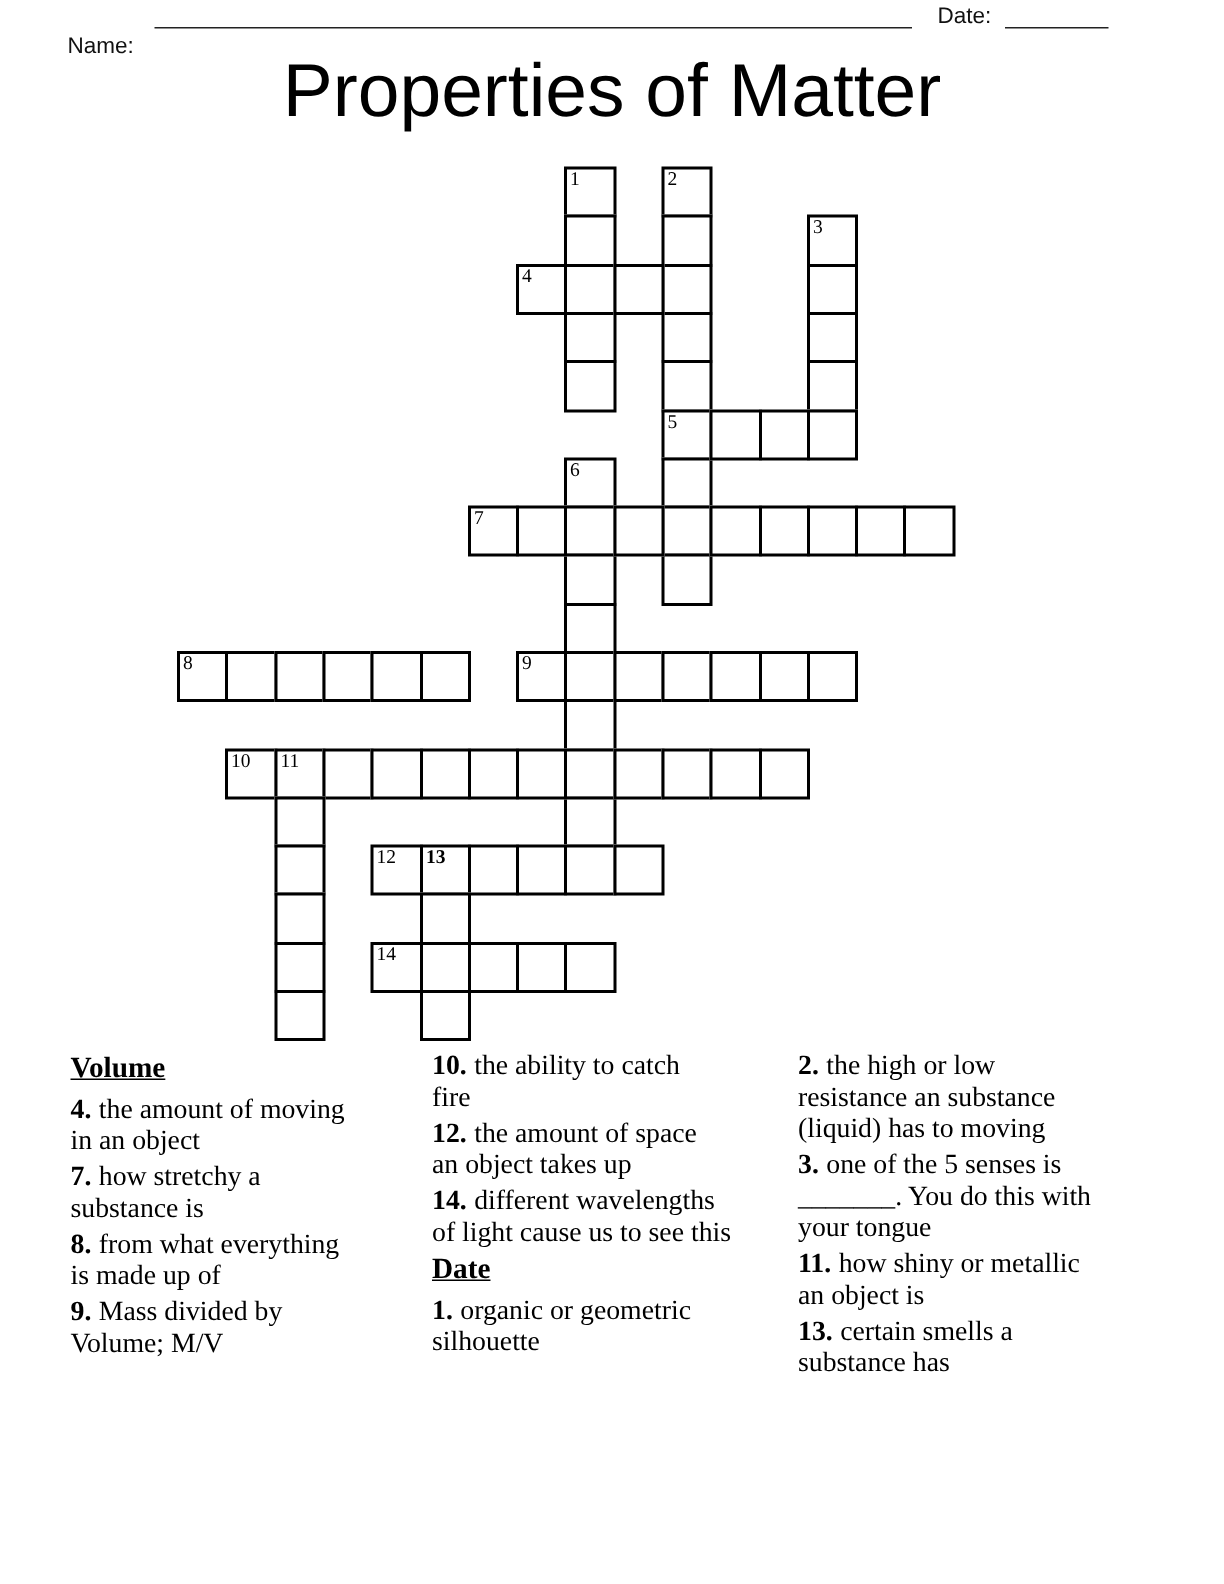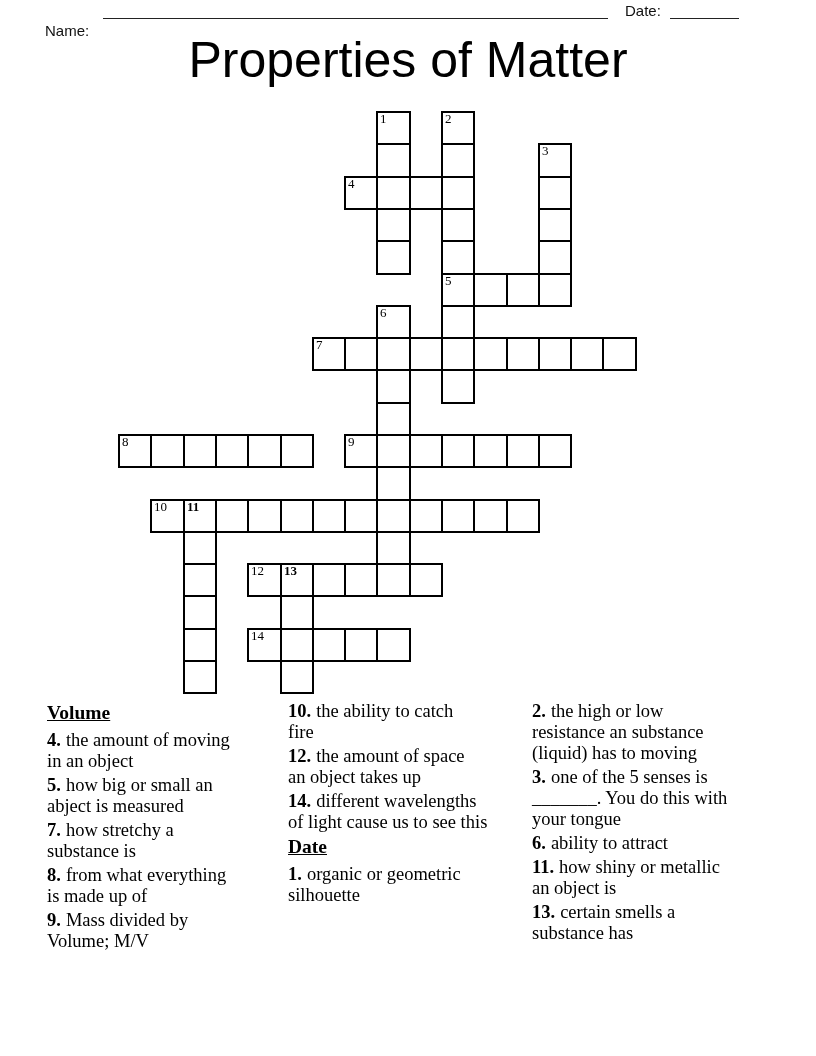--- a/index.html
+++ b/index.html
@@ -166,21 +166,21 @@
         <span class="cell-num">9</span>
       </div>
       <div class="cell" style="left: 291px; top: 323px; width: 34px; height: 34px;"></div>
       <div class="cell" style="left: 323px; top: 323px; width: 34px; height: 34px;"></div>
       <div class="cell" style="left: 355px; top: 323px; width: 35px; height: 34px;"></div>
       <div class="cell" style="left: 388px; top: 323px; width: 34px; height: 34px;"></div>
       <div class="cell" style="left: 420px; top: 323px; width: 34px; height: 34px;"></div>
       <div class="cell" style="left: 32px; top: 388px; width: 35px; height: 34px;">
         <span class="cell-num">10</span>
       </div>
-      <div class="cell" style="left: 65px; top: 388px; width: 34px; height: 34px; font-weight: bold;">
+      <div class="cell" style="left: 65px; top: 388px; width: 34px; height: 34px;">
         <span class="cell-num">11</span>
       </div>
       <div class="cell" style="left: 97px; top: 388px; width: 34px; height: 34px;"></div>
       <div class="cell" style="left: 129px; top: 388px; width: 35px; height: 34px;"></div>
       <div class="cell" style="left: 162px; top: 388px; width: 34px; height: 34px;"></div>
       <div class="cell" style="left: 194px; top: 388px; width: 34px; height: 34px;"></div>
       <div class="cell" style="left: 226px; top: 388px; width: 34px; height: 34px;"></div>
       <div class="cell" style="left: 291px; top: 388px; width: 34px; height: 34px;"></div>
       <div class="cell" style="left: 323px; top: 388px; width: 34px; height: 34px;"></div>
       <div class="cell" style="left: 355px; top: 388px; width: 35px; height: 34px;"></div>
@@ -204,31 +204,30 @@
       <div class="cell" style="left: 162px; top: 549px; width: 34px; height: 34px;"></div>
       <div class="cell" style="left: 129px; top: 517px; width: 35px; height: 34px;">
         <span class="cell-num">14</span>
       </div>
       <div class="cell" style="left: 194px; top: 517px; width: 34px; height: 34px;"></div>
       <div class="cell" style="left: 226px; top: 517px; width: 34px; height: 34px;"></div>
       <div class="cell" style="left: 258px; top: 517px; width: 35px; height: 34px;"></div>
     </div>
 
   <div class="clue-col clue-col-1"><div class="clue-header">Volume</div><div class="clue"><span class="clue-num">4.</span><span class="clue-text">the amount of moving
-in an object</span></div><div class="clue"><span class="clue-num">5.</span><span class="clue-text">how big or small an
-abject is measured</span></div><div class="clue"><span class="clue-num">7.</span><span class="clue-text">how stretchy a
+in an object</span></div><div class="clue"><span class="clue-num">7.</span><span class="clue-text">how stretchy a
 substance is</span></div><div class="clue"><span class="clue-num">8.</span><span class="clue-text">from what everything
 is made up of</span></div><div class="clue"><span class="clue-num">9.</span><span class="clue-text">Mass divided by
 Volume; M/V</span></div></div>
   <div class="clue-col clue-col-2"><div class="clue"><span class="clue-num">10.</span><span class="clue-text">the ability to catch
 fire</span></div><div class="clue"><span class="clue-num">12.</span><span class="clue-text">the amount of space
 an object takes up</span></div><div class="clue"><span class="clue-num">14.</span><span class="clue-text">different wavelengths
 of light cause us to see this</span></div><div class="clue-header">Date</div><div class="clue"><span class="clue-num">1.</span><span class="clue-text">organic or geometric
 silhouette</span></div></div>
   <div class="clue-col clue-col-3"><div class="clue"><span class="clue-num">2.</span><span class="clue-text">the high or low
 resistance an substance
 (liquid) has to moving</span></div><div class="clue"><span class="clue-num">3.</span><span class="clue-text">one of the 5 senses is
 _______. You do this with
-your tongue</span></div><div class="clue"><span class="clue-num">6.</span><span class="clue-text">ability to attract</span></div><div class="clue"><span class="clue-num">11.</span><span class="clue-text">how shiny or metallic
+your tongue</span></div><div class="clue"><span class="clue-num">11.</span><span class="clue-text">how shiny or metallic
 an object is</span></div><div class="clue"><span class="clue-num">13.</span><span class="clue-text">certain smells a
 substance has</span></div></div>
 
 </div>
 
 </body></html>

